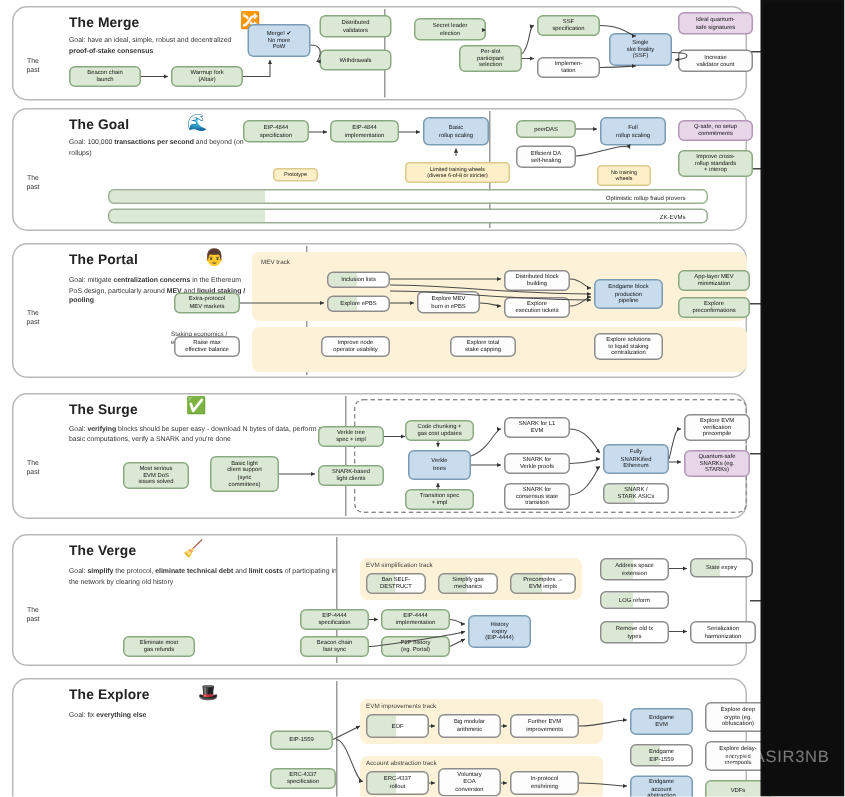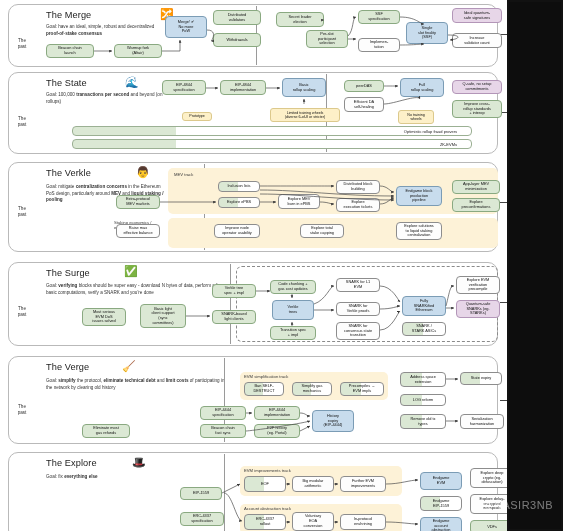--- a/index.html
+++ b/index.html
@@ -3,21 +3,21 @@
 <meta charset="utf-8">
 <style>
   html,body{margin:0;padding:0;background:#fff;}
   body{
     width:563px;height:531px;overflow:hidden;position:relative;
     font-family:"Liberation Sans","DejaVu Sans",sans-serif;
     color:#1b1b1b;
   }
   #canvas{position:absolute;left:0;top:0;width:563px;height:531px;}
   .band{position:absolute;left:8px;width:490px;border:1px solid #b9b9b9;border-radius:10px;background:#fff;box-sizing:border-box;}
-  .band-title{position:absolute;font-size:9.2px;font-weight:400;color:#222;letter-spacing:.1px;text-align:center;}
+  .band-title{position:absolute;font-size:9.2px;font-weight:700;color:#222;letter-spacing:.1px;text-align:center;}
   .band-emoji{position:absolute;font-size:11px;line-height:1;}
   .goal{position:absolute;font-size:4.6px;line-height:1.45;color:#333;width:190px;}
   .goal b{font-weight:700;}
   .node{
     position:absolute;box-sizing:border-box;border:1px solid #8d8d8d;border-radius:4px;
     display:flex;align-items:center;justify-content:center;text-align:center;
     font-size:3.9px;line-height:1.2;padding:1px 2px;color:#111;background:#fff;
     overflow:hidden;
   }
   .n-green{background:#dbe8d4;border-color:#8aa981;}
@@ -65,21 +65,21 @@
 
   <div class="node n-green" style="left:276px;top:12px;width:48px;height:15px;">Secret leader<br>election</div>
   <div class="node n-green" style="left:306px;top:30px;width:42px;height:18px;">Per-slot<br>participant<br>selection</div>
   <div class="node n-green" style="left:358px;top:10px;width:42px;height:14px;">SSF<br>specification</div>
   <div class="node n-white" style="left:358px;top:38px;width:42px;height:14px;">Implemen-<br>tation</div>
   <div class="node n-blue" style="left:406px;top:22px;width:42px;height:22px;">Single<br>slot finality<br>(SSF)</div>
   <div class="node n-purple" style="left:452px;top:8px;width:50px;height:15px;">Ideal quantum-<br>safe signatures</div>
   <div class="node n-white" style="left:452px;top:33px;width:50px;height:15px;">Increase<br>validator count</div>
 
   <div class="band" style="top:72px;height:82px;"></div>
-  <div class="band-title" style="left:46px;top:78px;">The State</div>
+  <div class="band-title" style="left:46px;top:78px;">The Goal</div>
   <div class="band-emoji" style="left:125px;top:77px;">🌊</div>
   <div class="goal" style="left:46px;top:92px;width:120px;">Goal: 100,000 <b>transactions per second</b> and beyond (on rollups)</div>
   <div class="past" style="left:8px;top:116px;width:28px;">The<br>past</div>
   <div class="future" style="left:512px;top:116px;width:28px;">The<br>future</div>
   <div class="axis" style="left:500px;top:112px;width:22px;"></div>
   <div class="arrowhead" style="left:521px;top:110px;"></div>
   <div class="vline" style="left:326px;top:74px;height:78px;"></div>
 
   <div class="node n-green" style="left:162px;top:80px;width:44px;height:15px;">EIP-4844<br>specification</div>
   <div class="node n-green" style="left:220px;top:80px;width:46px;height:15px;">EIP-4844<br>implementation</div>
@@ -95,21 +95,21 @@
   <div class="node n-note" style="left:398px;top:110px;width:36px;height:14px;">No training<br>wheels</div>
 
   <div class="swim" style="left:72px;top:126px;width:400px;height:10px;">
       <span>Optimistic rollup fraud provers</span>
     </div>
   <div class="swim" style="left:72px;top:139px;width:400px;height:10px;">
       <span>ZK-EVMs</span>
     </div>
 
   <div class="band" style="top:162px;height:90px;"></div>
-  <div class="band-title" style="left:46px;top:168px;">The Verkle</div>
+  <div class="band-title" style="left:46px;top:168px;">The Portal</div>
   <div class="band-emoji" style="left:136px;top:167px;">👨</div>
   <div class="goal" style="left:46px;top:184px;width:118px;">Goal: mitigate <b>centralization concerns</b> in the Ethereum PoS design, particularly around <b>MEV</b> and <b>liquid staking / pooling</b></div>
   <div class="past" style="left:8px;top:206px;width:28px;">The<br>past</div>
   <div class="future" style="left:512px;top:206px;width:28px;">The<br>future</div>
   <div class="axis" style="left:500px;top:202px;width:22px;"></div>
   <div class="arrowhead" style="left:521px;top:200px;"></div>
   <div class="vline" style="left:204px;top:164px;height:86px;"></div>
 
   <div class="track" style="left:168px;top:168px;width:330px;height:46px;"></div>
   <div class="track-lbl" style="left:174px;top:172px;">MEV track</div>

